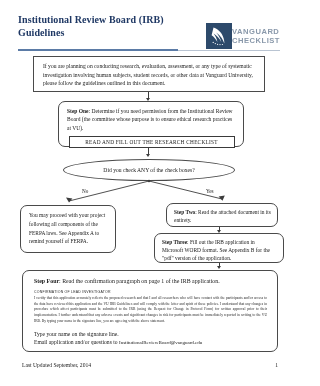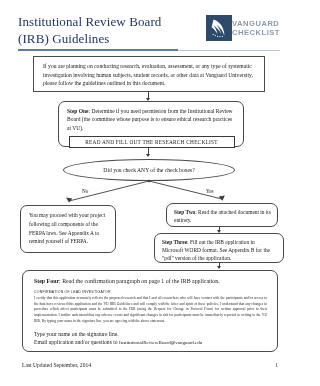--- a/index.html
+++ b/index.html
@@ -21,29 +21,29 @@
   .header {
     position: absolute;
     left: 18px; top: 14px;
     width: 262px;
     display: flex;
     align-items: flex-start;
     justify-content: space-between;
   }
   .doc-title {
     font-family: "Liberation Serif", "DejaVu Serif", serif;
-    font-weight: normal;
-    font-size: 13px;
+    font-weight: bold;
+    font-size: 10px;
     line-height: 1.28;
     color: #1f3864;
     letter-spacing: 0.1px;
     max-width: 160px;
     margin: 0;
   }
-  .brand { display: flex; align-items: center; margin-top: 1px; }
+  .brand { display: flex; align-items: center; margin-top: 9px; }
   .brand-mark {
     width: 26px; height: 26px;
     background: #2d4a6b;
     position: relative;
     overflow: hidden;
     flex: none;
   }
   .brand-mark svg { position: absolute; left: 0; top: 0; }
   .brand-text {
     font-family: "Liberation Sans", "DejaVu Sans", sans-serif;

